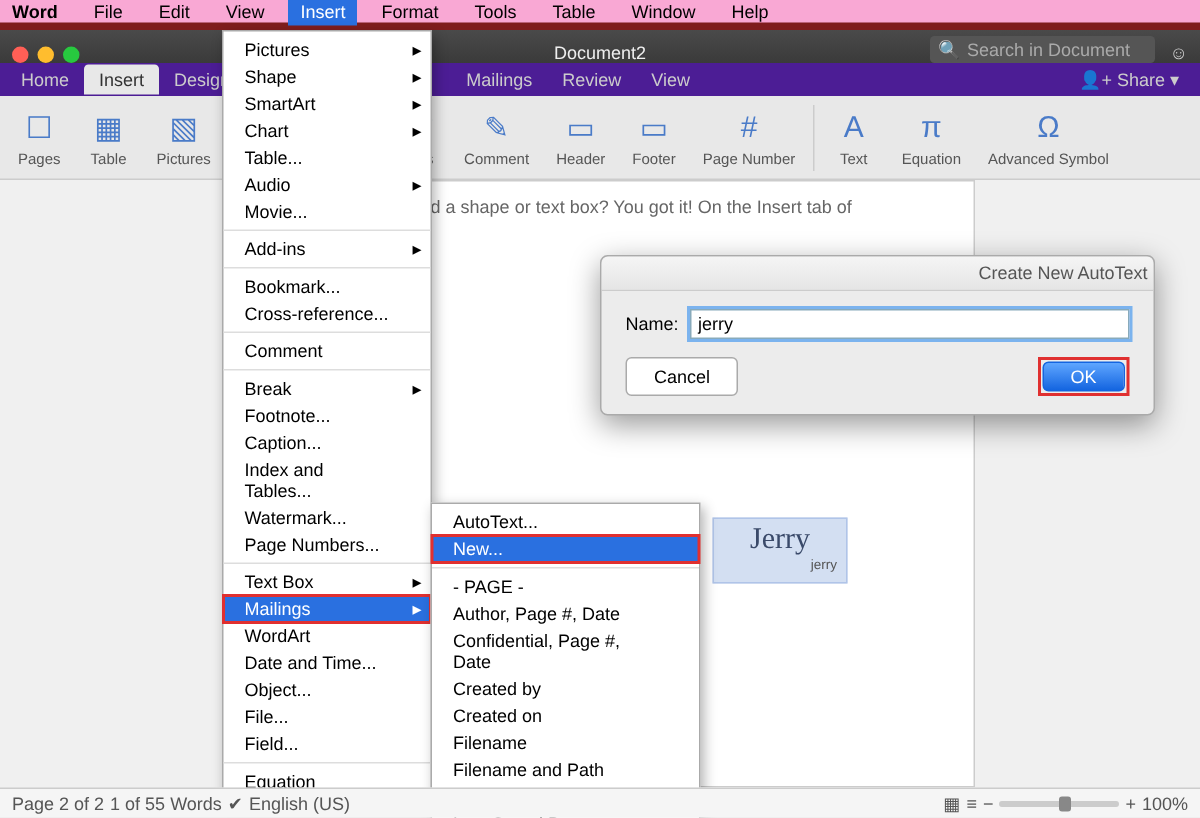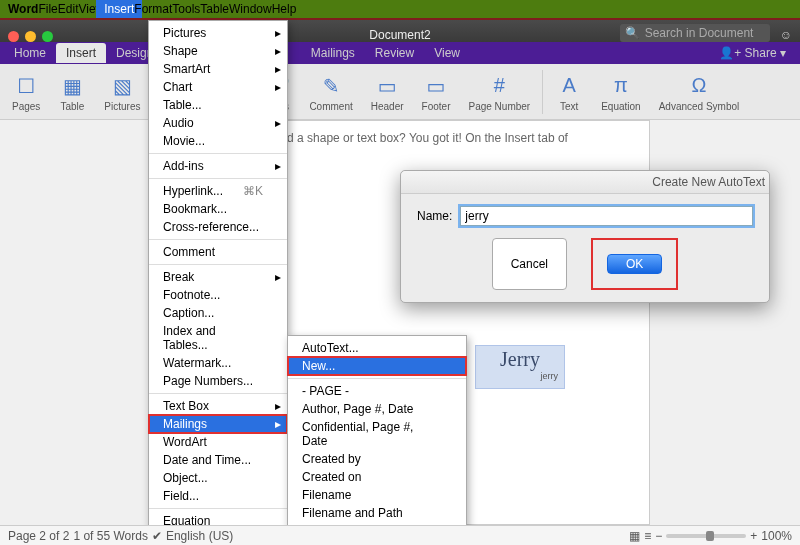--- a/index.html
+++ b/index.html
@@ -1,17 +1,17 @@
 <!DOCTYPE html>
 <html><head>
 <meta charset="utf-8">
 <style>
 *{box-sizing:border-box;margin:0;padding:0;font-family:-apple-system,BlinkMacSystemFont,"Helvetica Neue",sans-serif;font-size:12px}
 body{background:#e8e8e8;width:800px;height:545px;overflow:hidden;position:relative}
-.menubar{height:20px;background:#4d7c0f;display:flex;align-items:center;padding:0 8px;gap:0;border-bottom:2px solid #7f1d1d}
+.menubar{height:20px;background:#f9a8d4;display:flex;align-items:center;padding:0 8px;gap:24px;border-bottom:5px solid #7f1d1d}
 .menubar .app-name{font-weight:bold}
 .menubar-item{cursor:default}
 .menubar-item.active{background:#2a70e0;color:#fff;padding:2px 8px;margin:-2px -8px}
 .titlebar{height:22px;background:linear-gradient(#4a4a4a,#3a3a3a);display:flex;align-items:flex-end;padding:0 8px;color:#ccc;position:relative}
 .traffic{display:flex;gap:6px}
 .traffic span{width:11px;height:11px;border-radius:50%}
 .traffic .r{background:#ff5f56}.traffic .y{background:#ffbd2e}.traffic .g{background:#27c93f}
 .doc-title{position:absolute;left:50%;transform:translateX(-50%);color:#eee}
 .searchbox{margin-left:auto;background:#555;border-radius:3px;padding:2px 6px;color:#aaa;width:150px;display:flex;align-items:center;gap:4px}
 .user-icon{margin-left:10px;color:#ccc}
@@ -36,24 +36,24 @@
 .dropdown .arrow{position:absolute;right:6px}
 .dropdown .sc{color:#888}
 .insert-menu{top:20px;left:148px;width:140px}
 .autotext-menu{top:335px;left:287px;width:180px}
 .dialog{position:absolute;top:170px;left:400px;width:370px;background:#ececec;border:1px solid #aaa;box-shadow:0 6px 20px rgba(0,0,0,.4);border-radius:5px}
 .dialog-title{background:linear-gradient(#f5f5f5,#e5e5e5);text-align:right;padding:4px;border-bottom:1px solid #ccc;color:#555;border-radius:5px 5px 0 0}
 .dialog-body{padding:12px 16px}
 .dialog-msg{font-weight:bold;margin-bottom:10px;font-size:11px}
 .dialog-row{display:flex;align-items:center;gap:8px;margin-bottom:12px}
 .dialog-row input{flex:1;padding:2px 4px;border:1px solid #8ab;outline:2px solid #7bb3ee;font-size:12px}
-.dialog-btns{display:flex;justify-content:center;gap:24px}
+.dialog-btns{display:flex;justify-content:space-between;gap:24px}
 .dialog-btns button{padding:2px 18px;border:1px solid #aaa;border-radius:4px;background:#fff;cursor:default}
 .dialog-btns .ok{background:linear-gradient(#5fa6ff,#1465e0);color:#fff;border-color:#1465e0}
-.ok-wrap{border:2px solid #e03030;padding:14px}
+.ok-wrap{border:2px solid #e03030;padding:1px}
 .signature-box{position:absolute;top:345px;left:475px;width:90px;height:44px;background:#d3dff2;border:1px solid #b0c4e8;text-align:center}
 .signature-box .sig{font-family:cursive;font-size:20px;color:#3a4a6a;padding-top:2px}
 .signature-box .small{font-size:9px;color:#555;text-align:right;padding-right:6px}
 .slider{width:80px;height:4px;background:#ccc;position:relative;border-radius:2px}
 .slider::after{content:"";position:absolute;left:50%;top:-3px;width:8px;height:10px;background:#888;border-radius:2px}
 </style>
 </head>
 <body>
 
 <div class="menubar">
@@ -191,24 +191,20 @@
     <div class="mi">
       <span>Movie...</span>
     </div>
     <div class="sep"></div>
     <div class="mi">
       <span>Add-ins</span>
       <span class="arrow">▸</span>
     </div>
     <div class="sep"></div>
     <div class="mi">
-      <span>Hyperlink...</span>
-      <span class="sc">⌘K</span>
-    </div>
-    <div class="mi">
       <span>Bookmark...</span>
     </div>
     <div class="mi">
       <span>Cross-reference...</span>
     </div>
     <div class="sep"></div>
     <div class="mi">
       <span>Comment</span>
     </div>
     <div class="sep"></div>
@@ -241,20 +237,23 @@
       <span class="arrow">▸</span>
     </div>
     <div class="mi">
       <span>WordArt</span>
     </div>
     <div class="mi">
       <span>Date and Time...</span>
     </div>
     <div class="mi">
       <span>Object...</span>
+    </div>
+    <div class="mi">
+      <span>File...</span>
     </div>
     <div class="mi">
       <span>Field...</span>
     </div>
     <div class="sep"></div>
     <div class="mi">
       <span>Equation</span>
     </div>
   </div>
 

